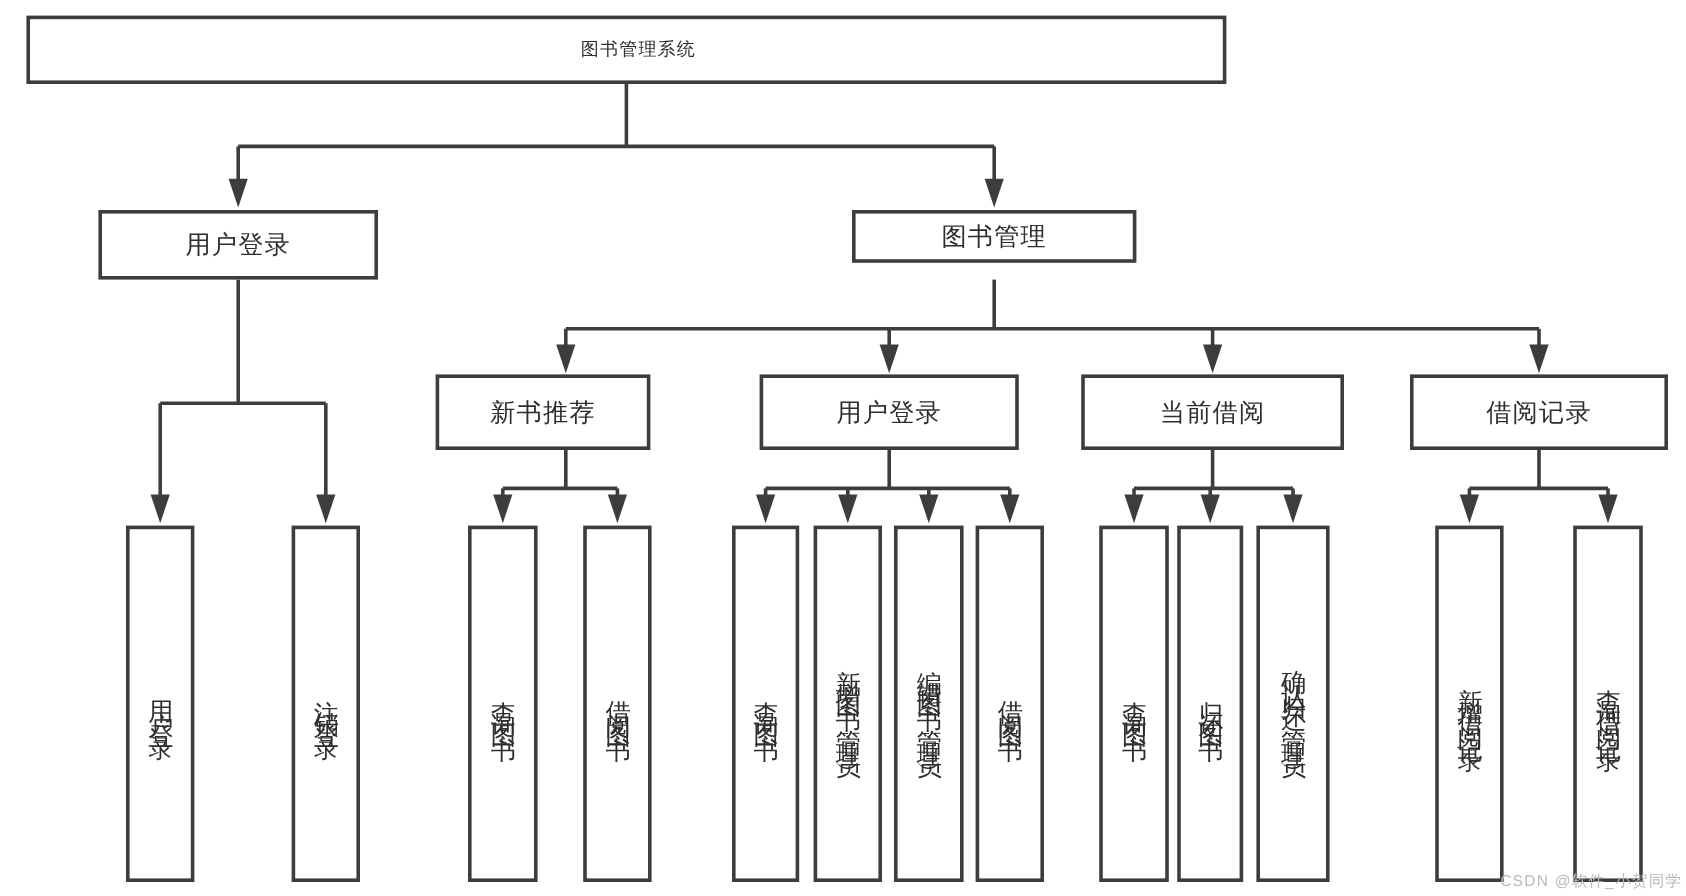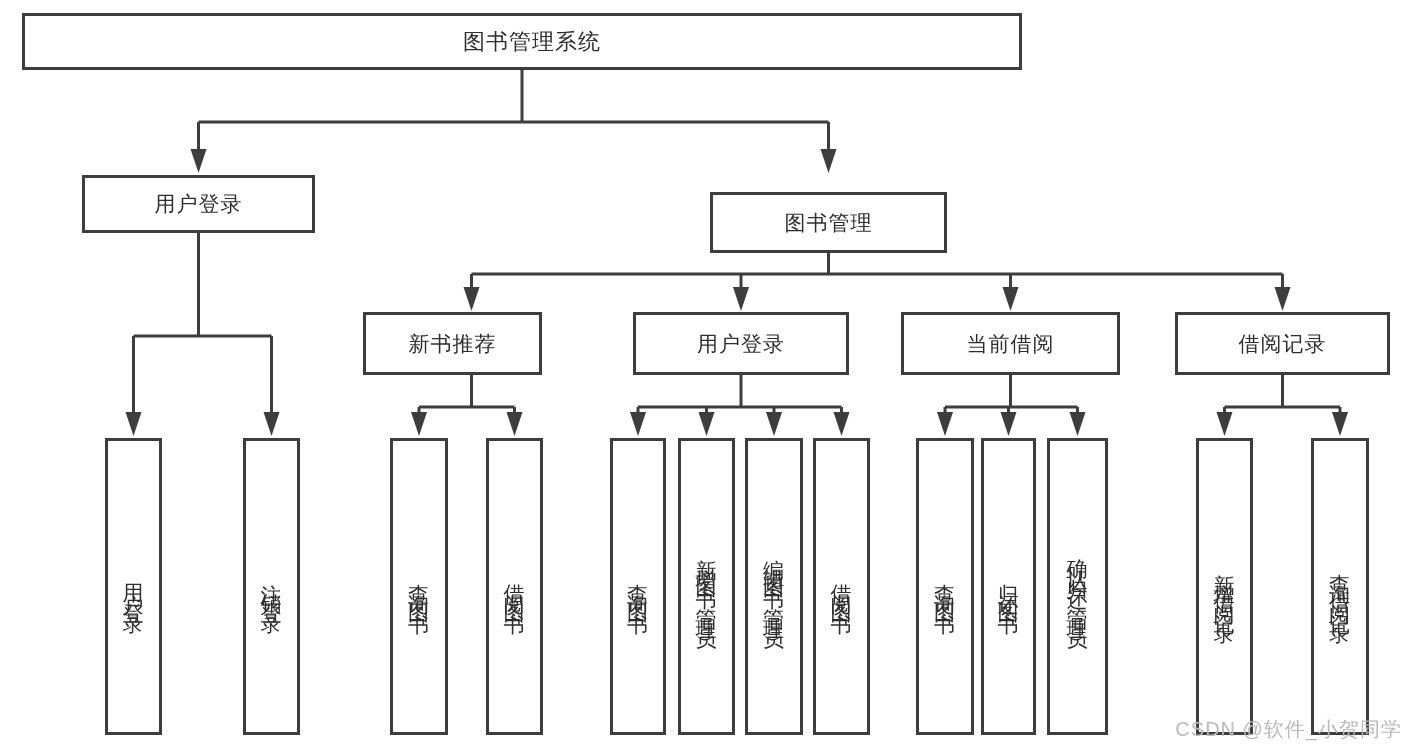--- a/index.html
+++ b/index.html
@@ -23,33 +23,33 @@
   .node{
     position:absolute;
     box-sizing:border-box;
     border:3px solid var(--color-line);
     background:var(--color-background);
     display:flex;align-items:center;justify-content:center;
     font-size:21px;
     letter-spacing:1px;
     z-index:2;
   }
-  .node--root{font-size:22px;padding-left:20px;}
+  .node--root{font-size:15px;padding-left:20px;}
   .leaf-label{
     writing-mode:vertical-rl;
     text-orientation:mixed;
     letter-spacing:10px;
     font-size:21px;
     line-height:1;
     white-space:nowrap;
   }
   .watermark{
     position:absolute;
     right:3px;bottom:4px;
-    font-size:20px;
+    font-size:13px;
     color:var(--color-watermark);
     letter-spacing:1px;
     z-index:5;
   }
 </style>
 </head>
 <body>
 
 <div class="stage">
 
@@ -129,21 +129,21 @@
     </g>
   </svg>
 
   <div class="node node--root" style="left:22px;top:13px;width:1000px;height:57px;">
     <span>图书管理系统</span>
   </div>
 
   <div class="node" style="left:82px;top:175px;width:233px;height:58px;">
     <span>用户登录</span>
   </div>
-  <div class="node" style="left:710px;top:192px;width:237px;height:61px;">
+  <div class="node" style="left:710px;top:175px;width:237px;height:44px;">
     <span>图书管理</span>
   </div>
 
   <div class="node" style="left:363px;top:312px;width:179px;height:63px;">
     <span>新书推荐</span>
   </div>
   <div class="node" style="left:633px;top:312px;width:216px;height:63px;">
     <span>用户登录</span>
   </div>
   <div class="node" style="left:1175px;top:312px;width:215px;height:63px;">

